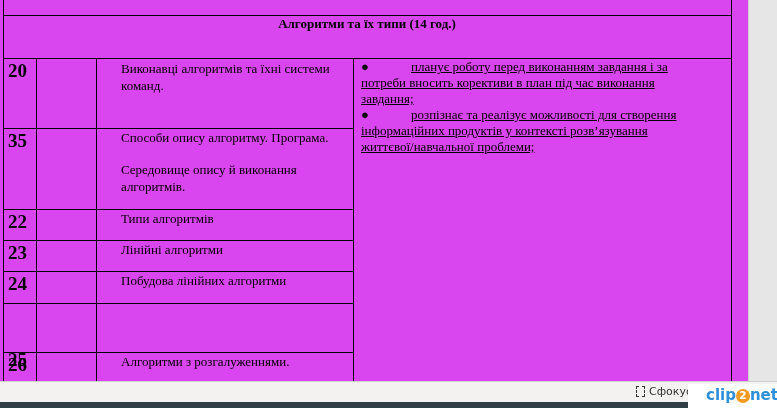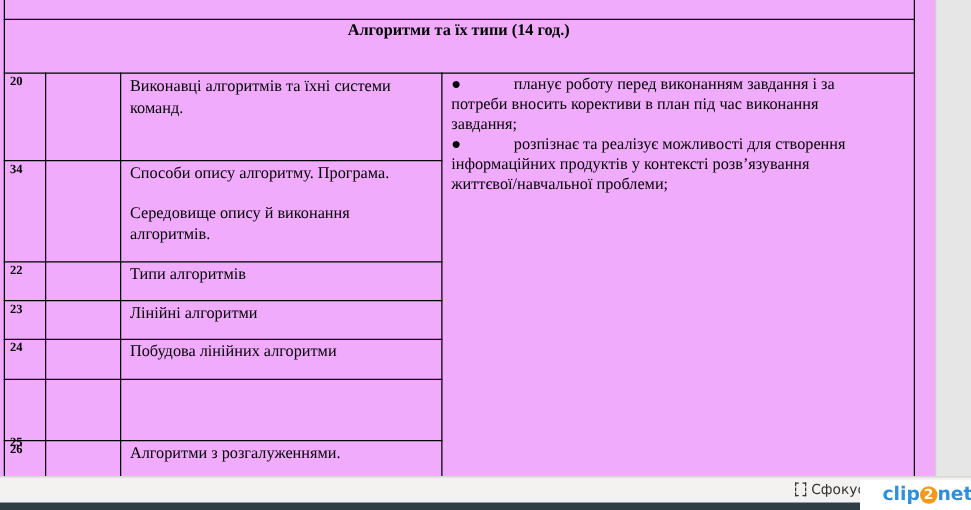--- a/index.html
+++ b/index.html
@@ -1,24 +1,24 @@
 <!DOCTYPE html>
 <html><head>
 <meta charset="utf-8">
 <style>
   html, body { margin:0; padding:0; }
   body { width:777px; height:408px; position:relative; overflow:hidden; background:#ffffff; font-family:"Liberation Serif", serif; }
-  .page { position:absolute; left:0; top:0; width:748px; height:381px; background:#f0abfc; overflow:hidden; }
+  .page { position:absolute; left:0; top:0; width:748px; height:381px; background:#d946ef; overflow:hidden; }
   .vline { position:absolute; width:1px; background:#000; }
   .hline { position:absolute; height:1px; background:#000; }
   .title { position:absolute; left:3px; width:728px; top:16px; text-align:center; font-weight:bold; font-size:13px; color:#000; }
-  .num { position:absolute; left:8px; font-weight:bold; font-size:10px; color:#000; }
-  .topic { position:absolute; left:104px; width:245px; font-size:13px; line-height:17px; color:#000; }
+  .num { position:absolute; left:8px; font-weight:bold; font-size:19px; color:#000; }
+  .topic { position:absolute; left:121px; width:245px; font-size:13px; line-height:17px; color:#000; }
   .outcomes { position:absolute; left:361px; width:364px; top:59px; font-size:13px; line-height:16px; color:#000; }
-  .outcomes p { margin:0; }
+  .outcomes p { margin:0;text-decoration:underline; }
   .bullet { display:inline-block; width:50px; }
   .scroll-track { position:absolute; left:748px; top:0; width:29px; height:381px; background:#e6e6e6; border-left:1px solid #cfcfcf; box-sizing:border-box; }
   .statusbar { position:absolute; left:0; top:381px; width:777px; height:21px; background:#f3f2f1; border-top:1px solid #d0d0d0; box-sizing:border-box; }
   .focus-btn { position:absolute; left:636px; top:3px; font-family:"DejaVu Sans", sans-serif; font-size:11px; color:#333; white-space:nowrap; }
   .focus-icon { display:inline-block; width:9px; height:11px; border:1px dashed #333; margin-right:4px; vertical-align:-2px; box-sizing:border-box; }
   .taskbar { position:absolute; left:0; top:402px; width:777px; height:6px; background:#2f3e46; }
   .watermark { position:absolute; left:688px; top:384px; width:89px; height:24px; background:#ffffff; font-family:"DejaVu Sans", sans-serif; font-weight:bold; font-size:15px; color:#2f8fd8; padding-left:18px; box-sizing:border-box; line-height:22px; white-space:nowrap; overflow:hidden; }
   .watermark .two { display:inline-block; width:14px; height:14px; border-radius:50%; background:#f29a1d; color:#fff; font-size:11px; line-height:14px; text-align:center; vertical-align:1px; }
 </style>
 </head>
@@ -43,21 +43,21 @@
   <div class="hline" style="left:3px;top:352px;width:351px;"></div>
 
   <div class="title">Алгоритми  та їх типи (14 год.)</div>
 
   <div class="num" style="top:60px;">20</div>
   <div class="topic" style="top:60px;">
     <div>Виконавці алгоритмів та їхні системи</div>
     <div>команд.</div>
   </div>
 
-  <div class="num" style="top:130px;">34</div>
+  <div class="num" style="top:130px;">35</div>
   <div class="topic" style="top:129px;">
     <div>Способи опису алгоритму. Програма.</div>
     <div style="height:15px;"></div>
     <div>Середовище опису й виконання</div>
     <div>алгоритмів.</div>
   </div>
 
   <div class="num" style="top:211px;">22</div>
   <div class="topic" style="top:210px;">
     <div>Типи алгоритмів</div>

